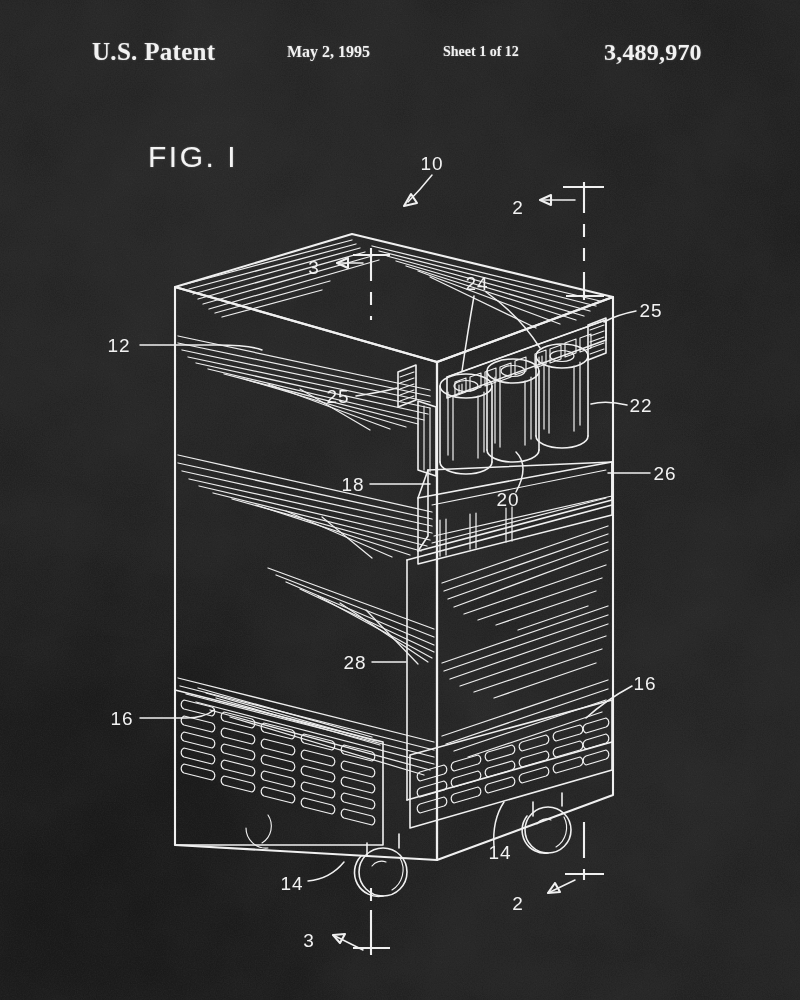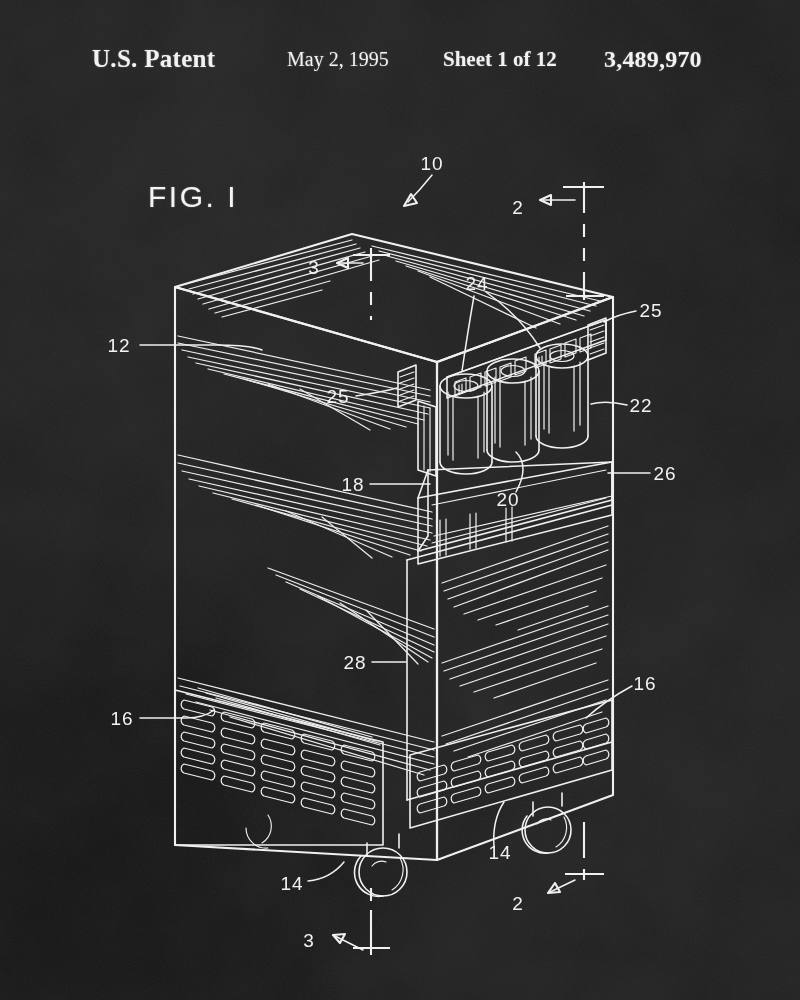--- a/index.html
+++ b/index.html
@@ -18,39 +18,38 @@
       radial-gradient(ellipse 90% 70% at 78% 72%, rgba(255,255,255,0.022), rgba(0,0,0,0) 62%),
       radial-gradient(ellipse 70% 60% at 12% 88%, rgba(0,0,0,0.35), rgba(0,0,0,0) 65%),
       #1b1b1b;
   }
   
   #grain{
     position:absolute;inset:0;pointer-events:none;
     opacity:.5;mix-blend-mode:screen;
   }
   header#patent-header{
-    position:absolute;left:0;top:15px;width:680px;height:90px;
+    position:absolute;left:0;top:8px;width:680px;height:90px;
     color:#f2f2f2;
   }
   .hdr{
     position:absolute;top:44px;transform:translateY(-50%);
     white-space:nowrap;
     text-shadow:0 0 2px rgba(255,255,255,.28);
   }
   #hdr-office{left:92px;font-size:25px;font-weight:bold;letter-spacing:.3px;}
-  #hdr-date{left:287px;font-size:20px;font-weight:normal;}
-  #hdr-sheet{left:443px;font-size:21px;font-weight:bold;}
+  #hdr-date{left:287px;font-size:16px;font-weight:bold;}
+  #hdr-sheet{left:443px;font-size:14px;font-weight:bold;}
   #hdr-number{left:604px;font-size:24px;font-weight:bold;letter-spacing:.2px;}
 
   #fig-label{
     position:absolute;left:148px;top:140px;
     color:#f4f4f4;font-family:"Liberation Sans",sans-serif;
     font-size:30px;letter-spacing:2.5px;font-weight:400;
     text-shadow:0 0 2px rgba(255,255,255,.3);
-    margin-top:40px;
   }
 
   svg#drawing{position:absolute;left:0;top:0;width:800px;height:1000px;}
   svg#drawing text{
     font-family:"Liberation Sans",sans-serif;
     fill:#f2f2f2;font-size:19px;letter-spacing:1px;
   }
   .ln{stroke:#f0f0f0;fill:none;stroke-linecap:round;stroke-linejoin:round;}
   .w2{stroke-width:2.1;}
   .w15{stroke-width:1.6;}

